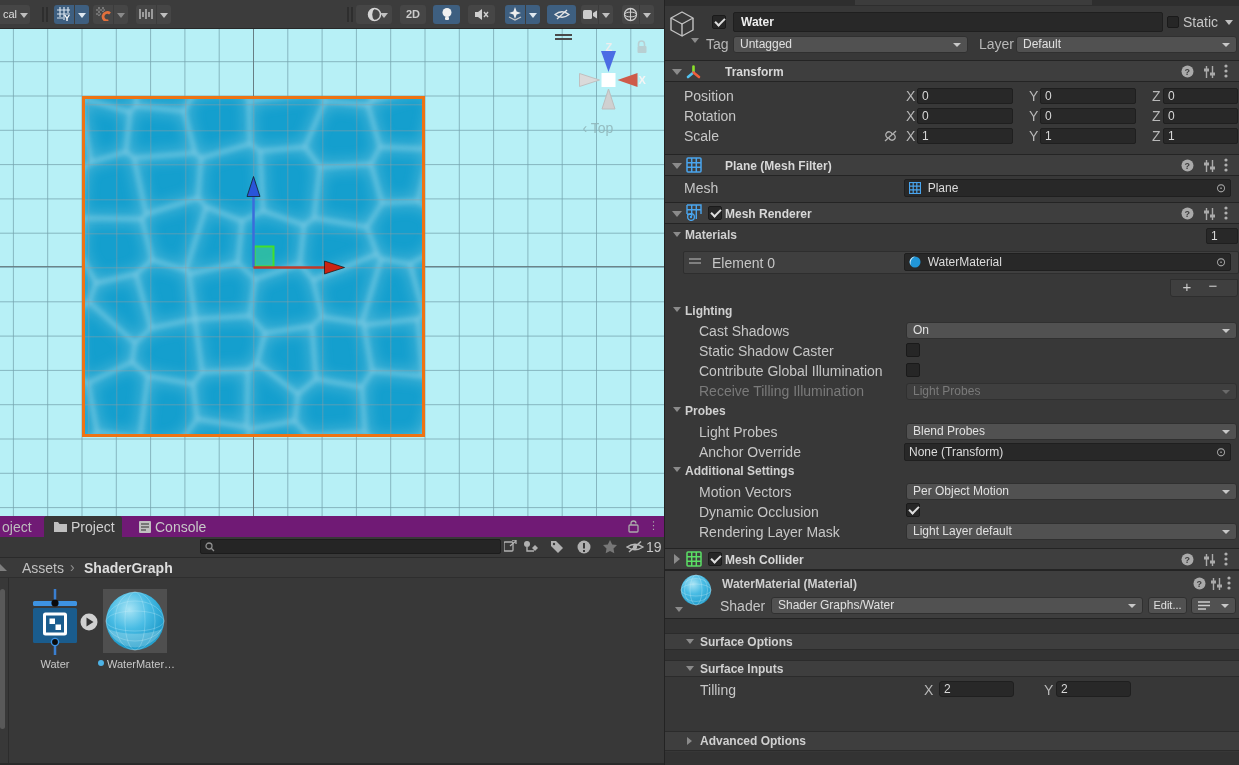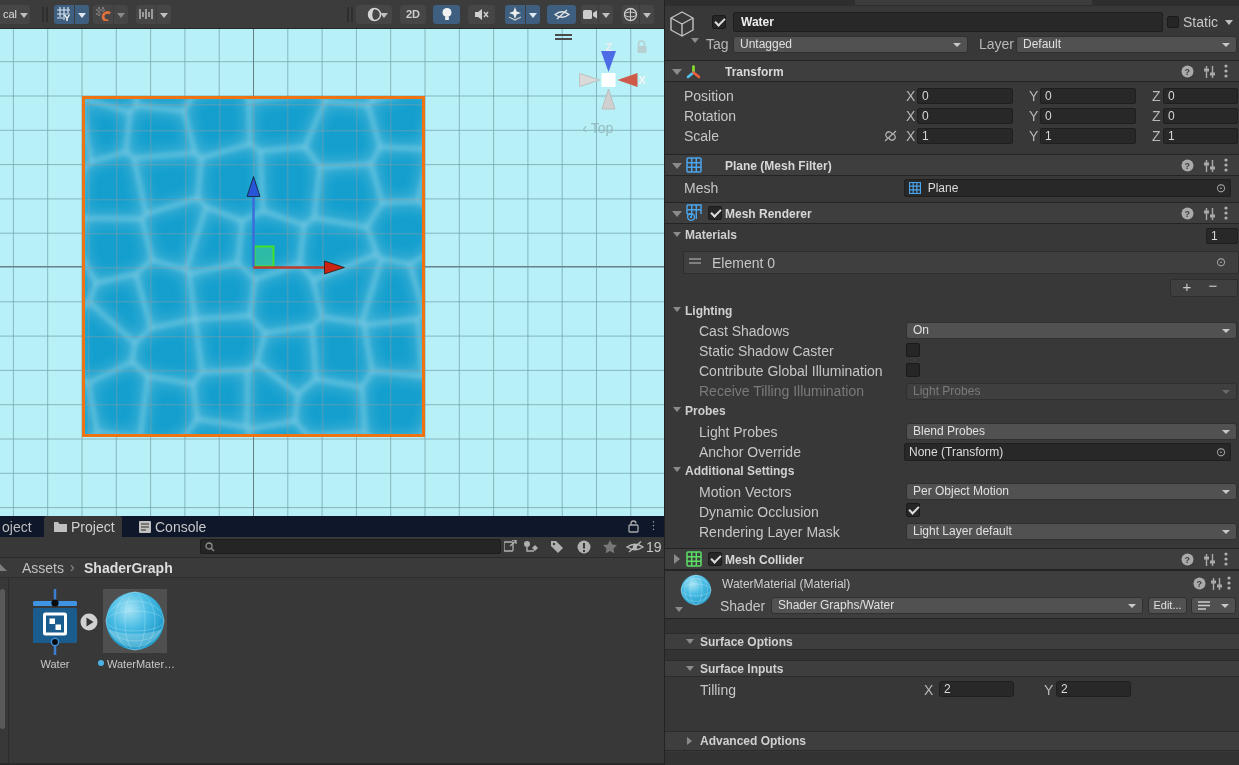--- a/index.html
+++ b/index.html
@@ -205,21 +205,21 @@
         <path d="M -6.5 29 L 6.5 29 L 0 9 Z" fill="#d0d0d0" stroke="#bdbdbd" stroke-width="1"></path>
         <g fill="#b9c4c6" opacity="0.75">
             <rect x="29" y="-34" width="9" height="7" rx="1"></rect>
             <path d="M 30 -34 v-2 a3 3 0 0 1 6 0 v2" fill="none" stroke="#b9c4c6" stroke-width="1.6"></path>
           </g>
         <text x="-26" y="53" font-size="14" fill="#8fb4b8" opacity="0.85" font-family="Liberation Sans">‹ Top</text>
       </g>
     </svg>
   </div>
   <div id="projpanel" class="abs">
-    <div style="position:absolute;left:0;top:0;width:664px;height:21px;background:#0f172a">
+    <div style="position:absolute;left:0;top:0;width:664px;height:21px;background:#701a75">
       <div style="position:absolute;left:44px;top:0;width:78px;height:21px;background:#383838;border-radius:3px 3px 0 0"></div>
       <div class="lbl" style="left:2px;top:3px;color:#bdbdbd">oject</div>
       <svg width="13" height="11" style="position:absolute;left:54px;top:5px">
           <path d="M0 1h4l1.5 2H13v8H0z" fill="#c0c0c0"></path>
         </svg>
       <div class="lbl" style="left:71px;top:3px;color:#d0d0d0">Project</div>
       <svg width="12" height="12" style="position:absolute;left:139px;top:5px">
           <rect x="0" y="0" width="12" height="12" rx="1" fill="#c0c0c0"></rect>
           <path d="M2 3h8M2 6h8M2 9h5" stroke="#2f2f2f" stroke-width="1.2"></path>
         </svg>
@@ -454,20 +454,27 @@
         <circle cx="2" cy="7" r="1.6" fill="#b0b0b0"></circle>
         <circle cx="2" cy="12" r="1.6" fill="#b0b0b0"></circle>
       </svg></div>
   <div class="tri" style="left:9px;top:232px;border-left-width:4.5px;border-right-width:4.5px;border-top-width:5.5px"></div>
   <div class="sub" style="left:21px;top:228px">Materials</div>
   <div class="fld" style="left:542px;top:228px;width:32px">1</div>
   <div style="position:absolute;left:19px;top:251px;width:556px;height:23px;background:#3f3f3f;border:1px solid #2e2e2e;border-radius:2px"></div>
   <div style="position:absolute;left:25px;top:258px;width:12px;height:2px;background:#808080"></div>
   <div style="position:absolute;left:25px;top:262px;width:12px;height:2px;background:#808080"></div>
   <div class="lbl" style="left:48px;top:255px">Element 0</div>
+  <div class="fld" style="left:240px;top:253px;width:327px;height:18px;line-height:16px">
+    <svg width="12" height="12" style="vertical-align:-2px">
+        <circle cx="6" cy="6" r="5.5" fill="#2196d8"></circle>
+        <path d="M6 0.5 A5.5 5.5 0 0 0 2 9.5 A7 7 0 0 1 6 0.5z" fill="#cfe8f5"></path>
+      </svg>
+    <span style="color:#dcdcdc">&nbsp;WaterMaterial</span>
+  </div>
   <div class="pick" style="left:552px;top:254px">⊙</div>
   <div style="position:absolute;left:506px;top:279px;width:68px;height:18px;background:#3f3f3f;border:1px solid #2e2e2e;border-radius:0 0 3px 3px"></div>
   <div style="position:absolute;left:515px;top:279px;width:16px;height:16px;color:#ccc;font-size:15px;text-align:center;line-height:16px">+</div>
   <div style="position:absolute;left:541px;top:278px;width:16px;height:16px;color:#ccc;font-size:15px;text-align:center;line-height:16px">−</div>
 
   <div class="tri" style="left:9px;top:307px;border-left-width:4.5px;border-right-width:4.5px;border-top-width:5.5px"></div>
   <div class="sub" style="left:21px;top:304px">Lighting</div>
   <div class="lbl" style="left:35px;top:323px">Cast Shadows</div>
   <div class="dd" style="left:242px;top:322px;width:331px">On</div>
   <div class="lbl" style="left:35px;top:343px">Static Shadow Caster</div>
@@ -529,21 +536,21 @@
         </radialGradient>
       </defs>
     <circle cx="16" cy="16" r="15" fill="url(#matg2)"></circle>
     <g fill="none" stroke="rgba(205,240,250,0.3)" stroke-width="1">
         <ellipse cx="16" cy="16" rx="15" ry="6"></ellipse>
         <ellipse cx="16" cy="16" rx="6" ry="15"></ellipse>
         <ellipse cx="16" cy="16" rx="15" ry="11.5"></ellipse>
         <ellipse cx="16" cy="16" rx="11.5" ry="15"></ellipse>
       </g>
   </svg>
-  <div class="hdrt" style="left:58px;top:577px;font-weight:400;color:#cfcfcf">WaterMaterial (Material)</div>
+  <div class="hdrt" style="left:58px;top:577px;font-weight:700;color:#cfcfcf">WaterMaterial (Material)</div>
   <svg width="13" height="13" style="position:absolute;left:529px;top:577px">
       <circle cx="6.5" cy="6.5" r="6" fill="#aaa"></circle>
       <text x="3.5" y="10" font-size="9" fill="#3e3e3e" font-weight="bold">?</text>
     </svg>
   <svg width="13" height="12" style="position:absolute;left:546px;top:578px">
       <path d="M3.5 0v12M9.5 0v12" stroke="#aaa" stroke-width="1.4"></path>
       <rect x="1" y="2.5" width="5" height="3" fill="#aaa"></rect>
       <rect x="7" y="6.5" width="5" height="3" fill="#aaa"></rect>
     </svg>
   <div style="position:absolute;left:563px;top:576px;"><svg width="4" height="14">

